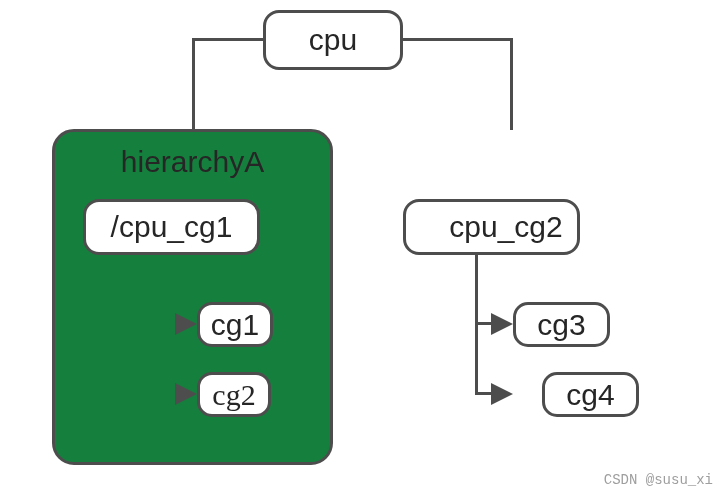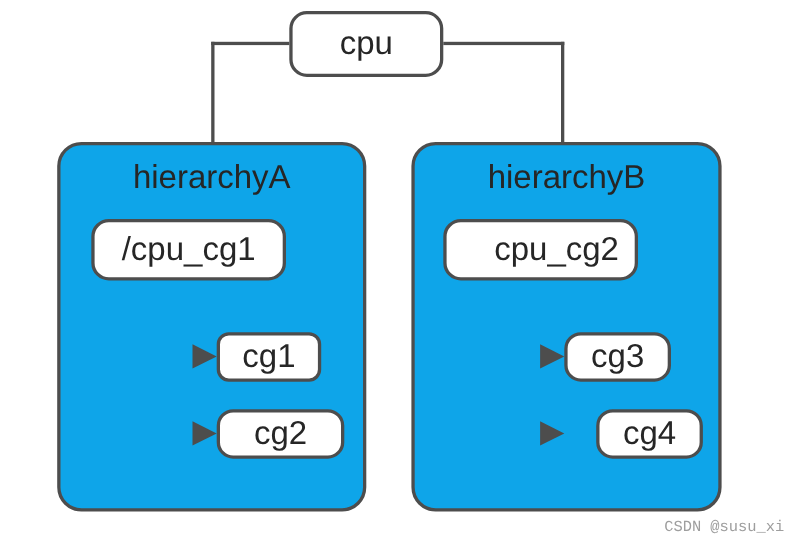--- a/index.html
+++ b/index.html
@@ -30,21 +30,21 @@
   }
   .node.root   { left: 263px; top: 10px;  width: 140px; height: 60px; border-radius: 16px; text-align: center; }
   .node.parent { width: 177px; height: 56px; border-radius: 16px; }
   .node.child  { height: 45px; border-radius: 15px; }
 
   .group {
     position: absolute;
     box-sizing: border-box;
     border: 3px solid var(--stroke, #4d4d4d);
     border-radius: 22px;
-    background: #0ea5e9;
+    background: #15803d;
     top: 129px;
     height: 336px;
     z-index: 2;
   }
   .group-title {
     margin-top: 13px;
     text-align: center;
     font-size: 30px;
     color: var(--text, #262626);
   }
@@ -73,22 +73,22 @@
   }
 
   
   .group.a   { left: 52px;  width: 281px; }
   .parent.a  { left: 83px;  top: 199px; }
   .trunk.a   { left: 155px; top: 255px; width: 3px; height: 140px; }
   .branch.a1 { left: 155px; top: 322px; width: 22px; height: 3px; }
   .branch.a2 { left: 155px; top: 392px; width: 22px; height: 3px; }
   .arrow.a1  { left: 175px; top: 313px; }
   .arrow.a2  { left: 175px; top: 383px; }
-  .child.a1  { left: 197px; top: 302px; width: 95px; border-radius: 11px; }
-  .child.a2  { left: 197px; top: 372px; width: 116px; }
+  .child.a1  { left: 197px; top: 302px; width: 76px; }
+  .child.a2  { left: 197px; top: 372px; width: 74px; font-family: Liberation Serif, serif; }
 
   
   .group.b   { left: 374px; width: 282px; }
   .parent.b  { left: 403px; top: 199px; padding-left: 29px; }
   .trunk.b   { left: 475px; top: 255px; width: 3px; height: 140px; }
   .branch.b1 { left: 475px; top: 322px; width: 18px; height: 3px; }
   .branch.b2 { left: 475px; top: 392px; width: 18px; height: 3px; }
   .arrow.b1  { left: 491px; top: 313px; }
   .arrow.b2  { left: 491px; top: 383px; }
   .child.b1  { left: 513px; top: 302px; width: 97px; text-align: right; }
@@ -117,23 +117,20 @@
   </div>
   <div class="node parent a">/cpu_cg1</div>
   <div class="line trunk a"></div>
   <div class="line branch a1"></div>
   <div class="arrow a1"></div>
   <div class="node child a1">cg1</div>
   <div class="line branch a2"></div>
   <div class="arrow a2"></div>
   <div class="node child a2">cg2</div>
 
-  <div class="group b">
-    <div class="group-title">hierarchyB</div>
-  </div>
   <div class="node parent b">cpu_cg2</div>
   <div class="line trunk b"></div>
   <div class="line branch b1"></div>
   <div class="arrow b1"></div>
   <div class="node child b1">cg3</div>
   <div class="line branch b2"></div>
   <div class="arrow b2"></div>
   <div class="node child b2">cg4</div>
 
   <div class="watermark">CSDN @susu_xi</div>

